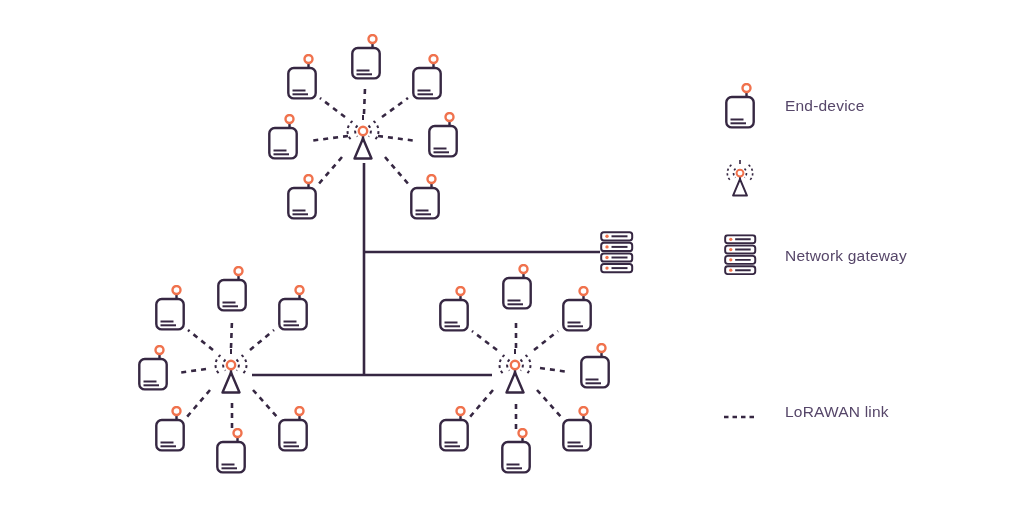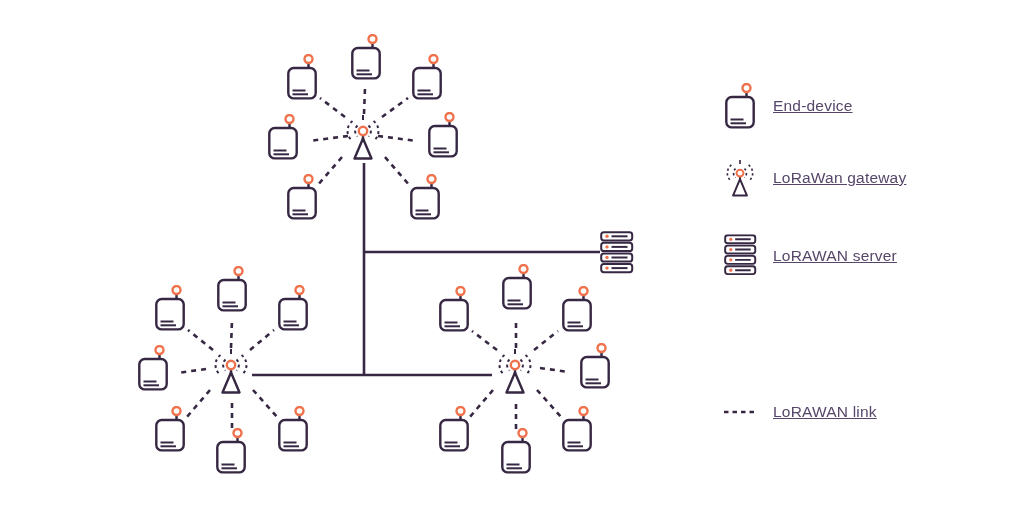--- a/index.html
+++ b/index.html
@@ -20,21 +20,21 @@
   .ic-stroke{stroke:var(--stroke);fill:none;stroke-width:2.4;}
   .ic-stroke-thin{stroke:var(--stroke);fill:none;stroke-width:2;}
   .ic-fill-white{fill:#ffffff;}
   .ic-accent{stroke:var(--accent);fill:#ffffff;stroke-width:2.4;}
   .ic-accent-fill{fill:var(--accent);}
   .ic-arc{stroke:var(--stroke);fill:none;stroke-width:2;stroke-dasharray:2.8 3;}
   
   .legend{position:absolute;left:722px;top:0;width:300px;height:512px;}
   .legend-row{position:absolute;left:0;display:flex;align-items:center;}
   .legend-icon{width:36px;display:flex;justify-content:center;align-items:center;flex:0 0 36px;}
-  .legend-label{margin-left:15px;font-size:15.5px;color:var(--text);letter-spacing:0.2px;white-space:nowrap;text-decoration:underline;}
+  .legend-label{margin-left:27px;font-size:15.5px;color:var(--text);letter-spacing:0.2px;white-space:nowrap;}
 </style>
 </head>
 <body>
 
 <div class="stage">
 
   <svg id="network-diagram" width="1024" height="512" viewBox="0 0 1024 512">
     <defs>
 
       <symbol id="sym-device" viewBox="0 0 30 46">
@@ -144,34 +144,33 @@
       </span>
       <span class="legend-label">End-device</span>
     </div>
 
     <div class="legend-row" style="top:152px;">
       <span class="legend-icon">
         <svg width="48" height="52" viewBox="0 0 44 48">
             <use href="#sym-gateway"></use>
           </svg>
       </span>
-      <span class="legend-label">LoRaWan gateway</span>
     </div>
 
     <div class="legend-row" style="top:234px;">
       <span class="legend-icon">
         <svg width="33" height="43" viewBox="0 0 34 44">
             <use href="#sym-server"></use>
           </svg>
       </span>
-      <span class="legend-label">LoRAWAN server</span>
+      <span class="legend-label">Network gateway</span>
     </div>
 
 
-    <div class="legend-row" style="top:403px;">
+    <div class="legend-row" style="top:403px;align-items:flex-end;">
       <span class="legend-icon">
         <svg width="34" height="8" viewBox="0 0 34 8">
             <line class="lw-link" x1="1" y1="4" x2="33" y2="4" style="stroke-dasharray:4.5 4;"></line>
           </svg>
       </span>
       <span class="legend-label">LoRAWAN link</span>
     </div>
 
   </div>
 </div>

